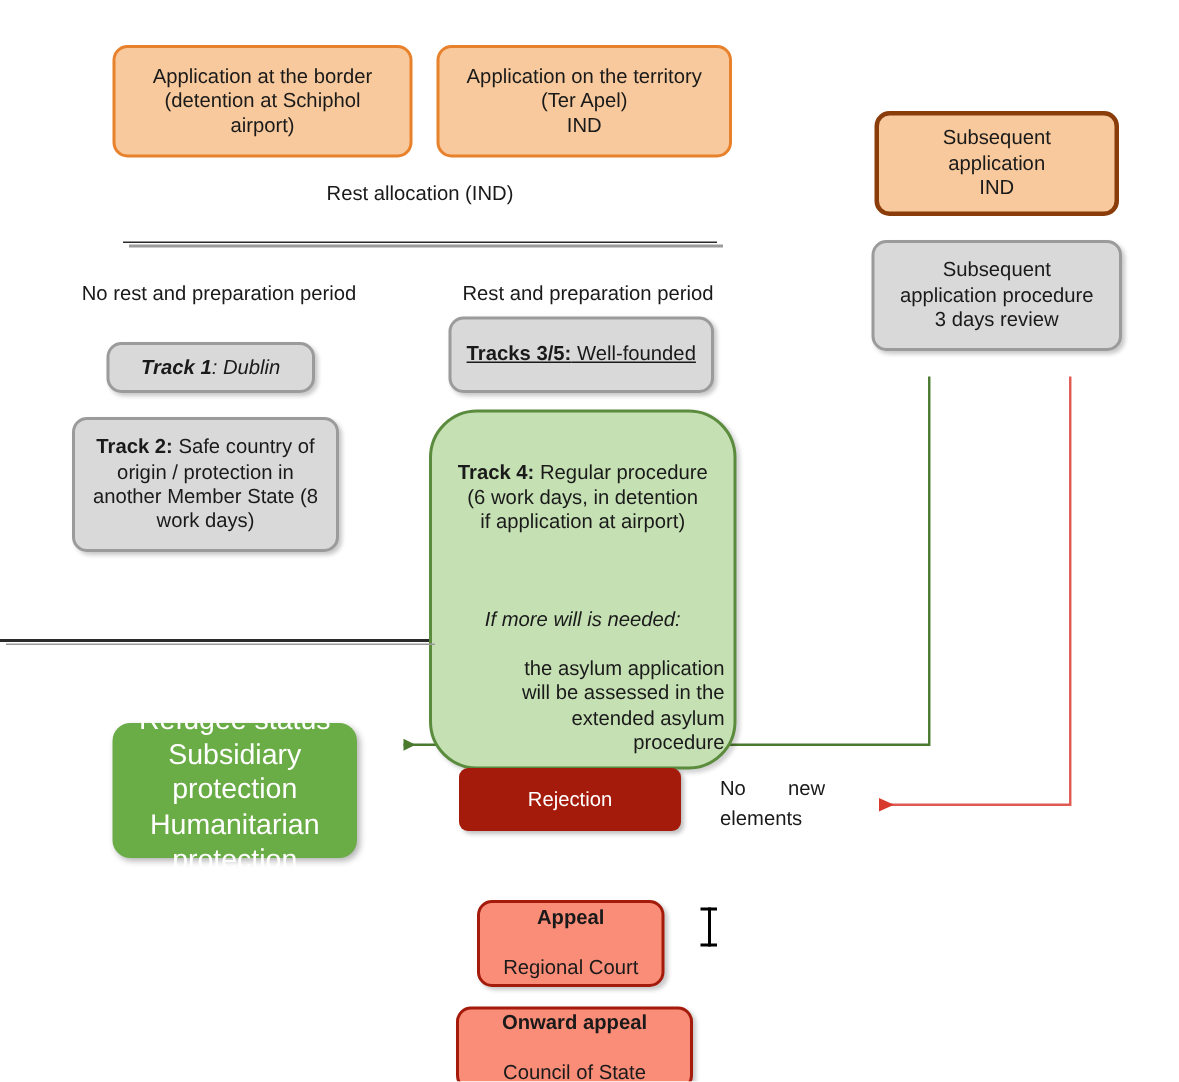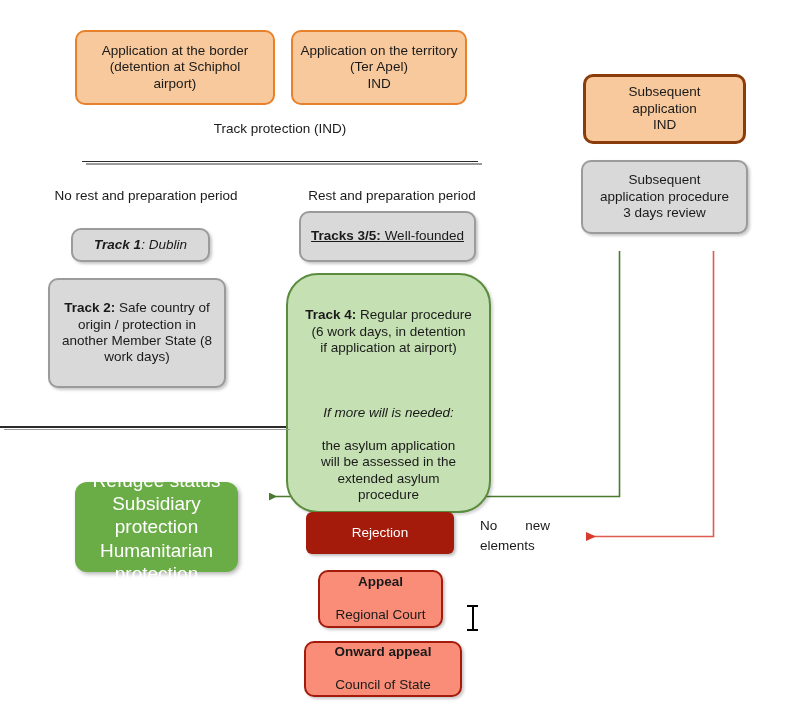--- a/index.html
+++ b/index.html
@@ -77,20 +77,21 @@
     color: #ffffff;
     box-shadow: 2px 2px 3px rgba(0,0,0,0.25);
   }
   
   .salmon {
     background: #f98d78;
     border: 2.5px solid #a51b0b;
     border-radius: 10px;
     color: #1a1a1a;
     box-shadow: 2px 2px 3px rgba(0,0,0,0.22);
+    margin-top: 30px;
   }
   .label {
     position: absolute;
     font-size: 13.5px;
     color: #1a1a1a;
     text-align: center;
     line-height: 1.25;
   }
   .rule {
     position: absolute;
@@ -153,61 +154,61 @@
 
     <path d="M619.5,251 L619.5,496.5 L269,496.5" fill="none" stroke="#4a7a2e" stroke-width="1.6" marker-end="url(#arrow-green)"></path>
 
     <path d="M713.5,251 L713.5,536.5 L586,536.5" fill="none" stroke="#e05a52" stroke-width="1.6" marker-end="url(#arrow-red)"></path>
   </svg>
 
   <div class="node orange" style="left:75px; top:30px; width:200px; height:75px;">Application at the border
 (detention at Schiphol
 airport)</div>
 
-  <div class="node orange" style="left:291px; top:30px; width:176px; height:75px;">Application on the territory
+  <div class="node orange" style="left:291px; top:30px; width:197px; height:75px;">Application on the territory
 (Ter Apel)
 IND</div>
 
   <div class="node orange-dark" style="left:583px; top:74px; width:163px; height:70px;">Subsequent
 application
 IND</div>
 
   <div class="node grey" style="left:581px; top:160px; width:167px; height:74px;">Subsequent
 application procedure
 3 days review</div>
 
-  <div class="label" style="left:146px; top:121px; width:268px;">Track protection (IND)</div>
+  <div class="label" style="left:146px; top:121px; width:268px;">Rest allocation (IND)</div>
 
   <div class="rule" style="left:82px; top:160.5px; width:396px;"></div>
   <div class="rule-shadow" style="left:86px; top:163px; width:396px;"></div>
 
   <div class="label" style="left:26px; top:188px; width:240px;">No rest and preparation period</div>
 
   <div class="label" style="left:297px; top:188px; width:190px;">Rest and preparation period</div>
 
   <div class="node grey" style="left:71px; top:228px; width:139px; height:34px;font-style:italic;">
     <span><span class="bold">Track 1</span><span>: Dublin</span></span>
   </div>
 
   <div class="node grey" style="left:299px; top:211px; width:177px; height:51px;text-decoration:underline;">
     <span><span class="bold">Tracks 3/5:</span><span> Well-founded</span></span>
   </div>
 
-  <div class="node grey" style="left:48px; top:278px; width:178px; height:110px;">
+  <div class="node grey" style="left:48px; top:278px; width:178px; height:90px;">
     <span><span class="bold">Track 2:</span><span> Safe country of origin / protection in another Member State (8 work days)</span></span>
   </div>
 
   <div class="node lightgreen" style="left:286px; top:273px; width:205px; height:240px;border-radius:32px;">
     <div style="width:100%;">
       <div><span class="bold">Track 4:</span><span style="white-space:pre-line;"> Regular procedure
 (6 work days, in detention
 if application at airport)</span></div>
       <div style="height:15px;"></div>
       <div class="ital">If more will is needed:</div>
-      <div style="white-space:pre-line;">the asylum application
+      <div style="white-space:pre-line;text-align:right;">the asylum application
 will be assessed in the
 extended asylum
 procedure</div>
     </div>
   </div>
 
   <div class="rule" style="left:0px; top:426px; width:286px;"></div>
   <div class="rule-shadow" style="left:4px; top:428.5px; width:286px;"></div>
 
   <div class="node green" style="left:75px; top:482px; width:163px; height:90px; font-size:19px;">Refugee status

